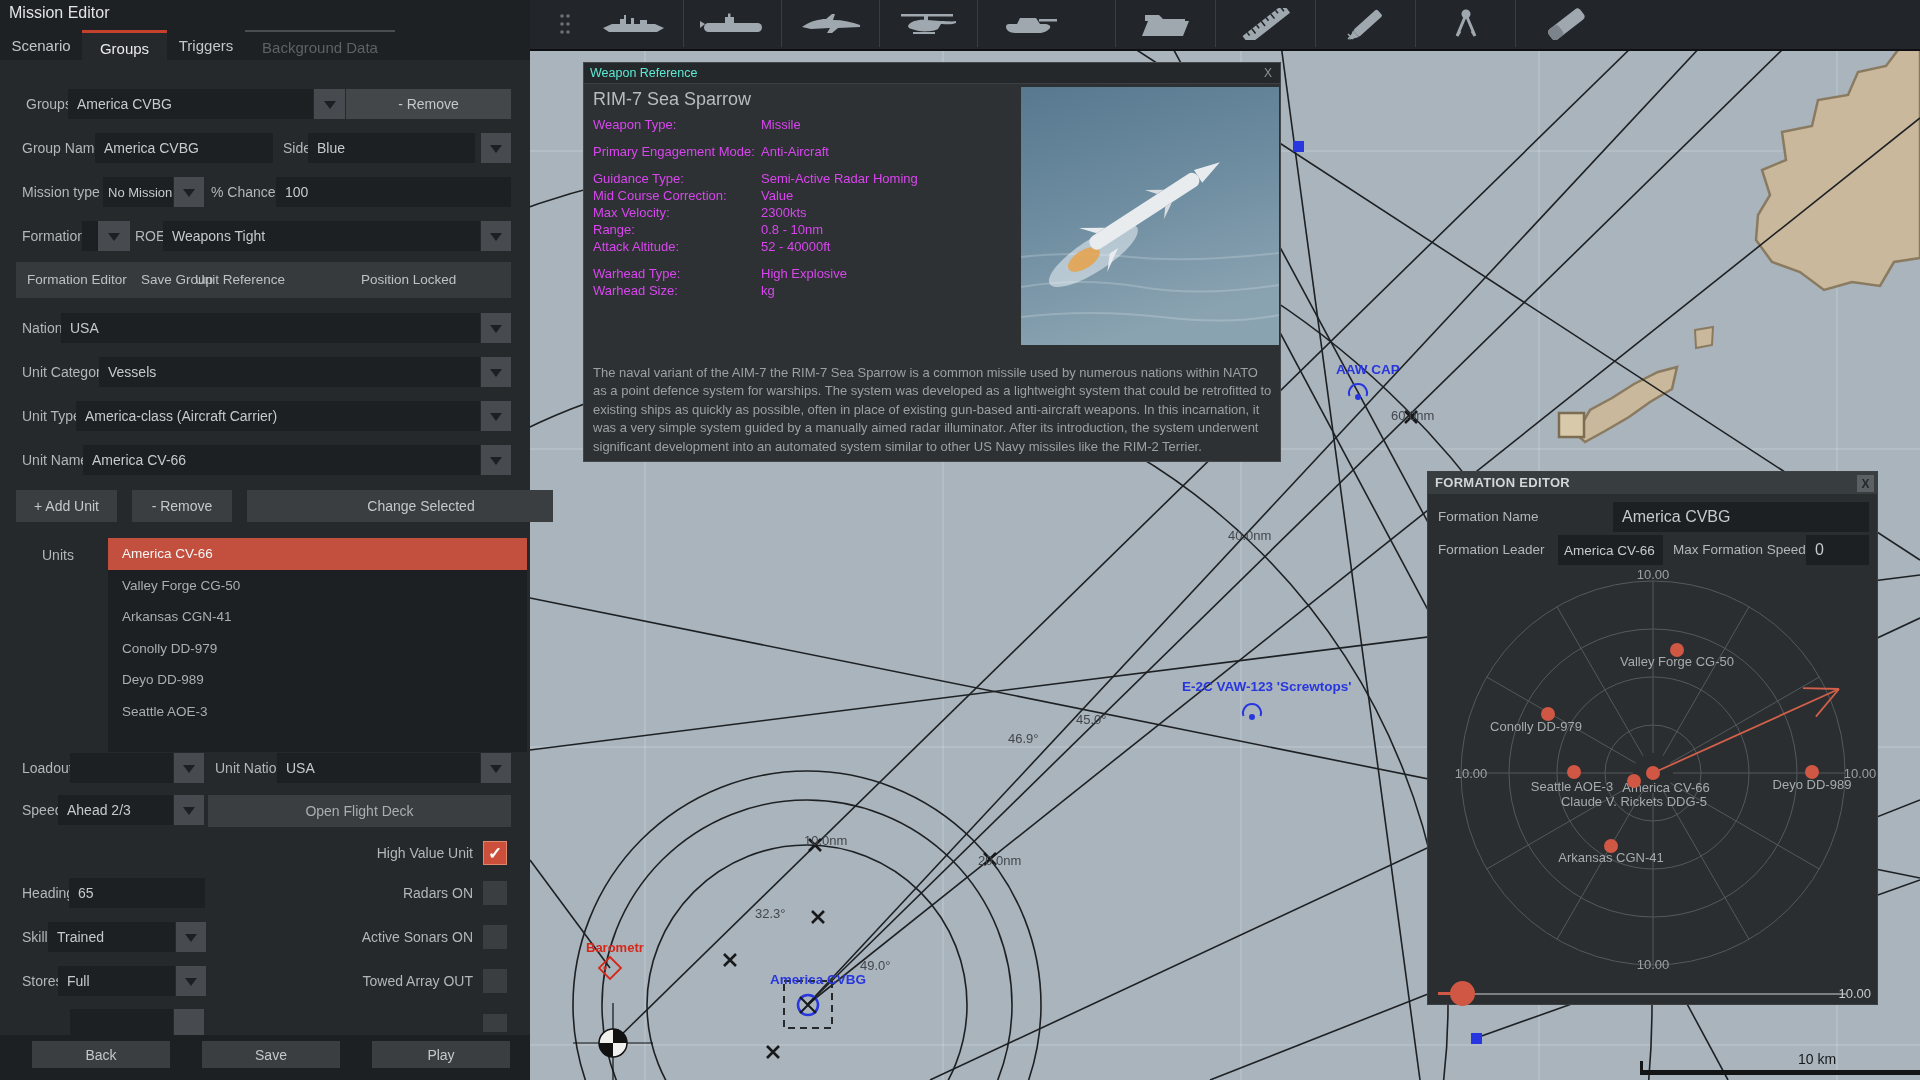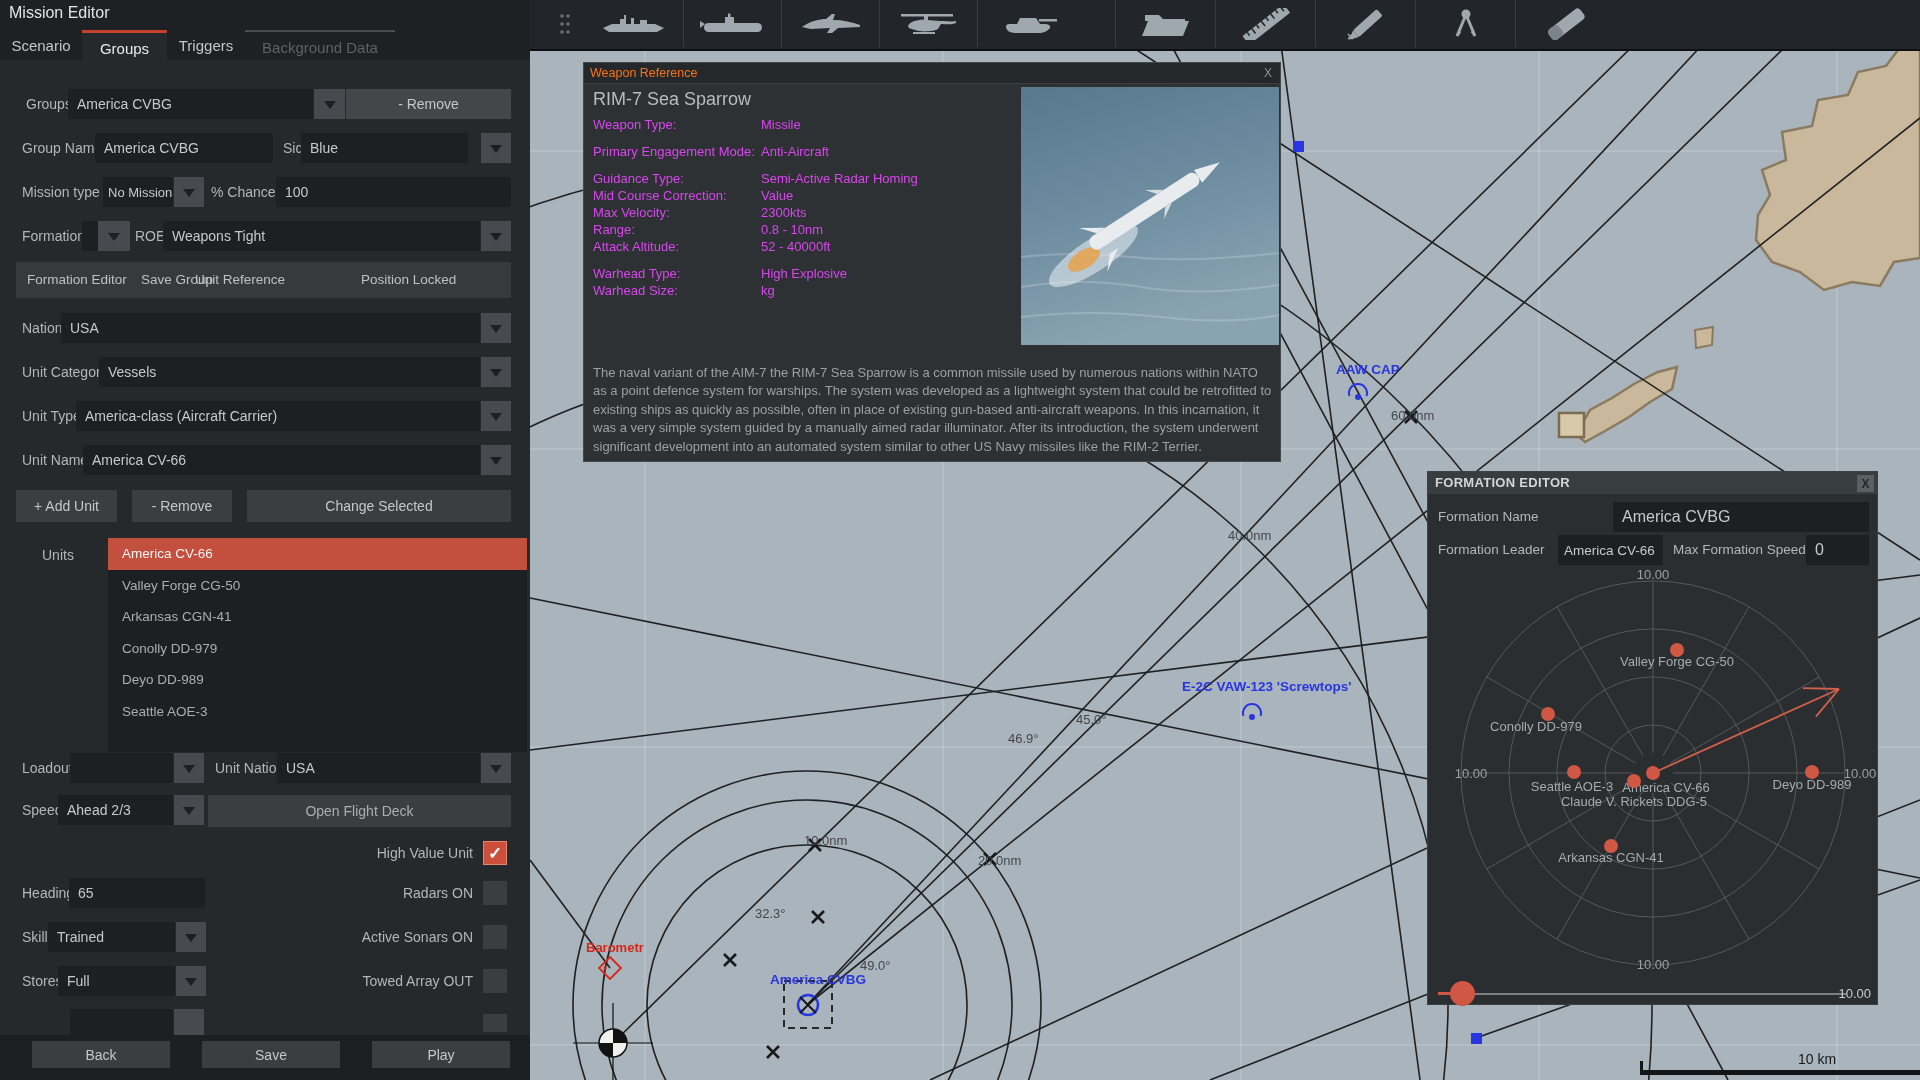--- a/index.html
+++ b/index.html
@@ -44,21 +44,21 @@
   #strip span{position:absolute;top:0;line-height:36px;font-size:13.5px;color:#bdc1c4;white-space:nowrap;}
   #units-list{position:absolute;left:108px;top:538px;width:419px;height:214px;background:#1d2022;overflow:hidden;}
   .unit-item{height:31.5px;line-height:31.5px;padding-left:14px;font-size:13.5px;color:#a9aeb1;}
   .unit-item.sel{background:#c3503f;color:#f5f5f5;}
   #panel-footer{position:absolute;left:0;top:1035px;width:530px;height:45px;background:#1d2022;}
   
   #wref{position:absolute;left:583px;top:62px;width:698px;height:400px;background:#2d3134;
     border:1px solid #45484b;box-sizing:border-box;z-index:10;}
   #wref-titlebar{position:absolute;left:0;top:0;width:100%;height:20px;background:#24282a;
     border-bottom:1px solid #3c4043;}
-  #wref-title{position:absolute;left:6px;top:3px;font-size:12.5px;color:#f97316;}
+  #wref-title{position:absolute;left:6px;top:3px;font-size:12.5px;color:#5eead4;}
   #wref-close{position:absolute;right:8px;top:3px;font-size:12px;color:#8e9498;}
   #wref-name{position:absolute;left:9px;top:26px;font-size:18px;color:#b7bcbf;}
   #wref-specs{position:absolute;left:9px;top:53px;width:420px;}
   .spec-group{margin-bottom:10px;}
   .spec-row{font-size:13px;line-height:17px;color:#d946ef;display:flex;}
   .spec-label{width:168px;flex:none;}
   #wref-photo{position:absolute;left:437px;top:24px;width:258px;height:258px;overflow:hidden;}
   #wref-desc{position:absolute;left:9px;top:301px;width:680px;font-size:13px;line-height:1.42;color:#9aa0a3;}
   
   #fed{position:absolute;left:1427px;top:471px;width:451px;height:534px;background:#2a2e31;
@@ -294,21 +294,21 @@
     <span class="lbl" style="left:26px;top:89px;">Groups</span>
     <div class="f" style="left:68px;top:89px;width:245px;">America CVBG</div>
     <div class="dd" style="left:314px;top:89px;width:31px;">
         <i></i>
       </div>
     <div class="btn" style="left:346px;top:89px;width:165px;background:#43474a;">- Remove</div>
 
     <span class="lbl" style="left:22px;top:133px;">Group Name</span>
     <div class="f" style="left:95px;top:133px;width:178px;">America CVBG</div>
     <span class="lbl" style="left:283px;top:133px;">Side</span>
-    <div class="f" style="left:301px;top:133px;width:167px;text-align:center;">Blue</div>
+    <div class="f" style="left:308px;top:133px;width:167px;text-align:center;">Blue</div>
     <div class="dd" style="left:481px;top:133px;">
         <i></i>
       </div>
 
     <span class="lbl" style="left:22px;top:177px;">Mission type</span>
     <div class="f" style="left:103px;top:177px;width:70px;padding:0 5px;font-size:13px;">No Mission</div>
     <div class="dd" style="left:174px;top:177px;">
         <i></i>
       </div>
     <span class="lbl" style="left:211px;top:177px;">% Chance</span>
@@ -351,21 +351,21 @@
       </div>
 
     <span class="lbl" style="left:22px;top:445px;">Unit Name</span>
     <div class="f" style="left:83px;top:445px;width:397px;">America CV-66</div>
     <div class="dd" style="left:481px;top:445px;">
         <i></i>
       </div>
 
     <div class="btn" style="left:16px;top:490px;width:101px;height:32px;">+ Add Unit</div>
     <div class="btn" style="left:132px;top:490px;width:100px;height:32px;">- Remove</div>
-    <div class="btn" style="left:247px;top:490px;width:264px;height:32px;">Change Selected</div>
+    <div class="btn" style="left:247px;top:490px;width:264px;height:32px;padding-left:42px;">Change Selected</div>
 
     <span class="lbl" style="left:42px;top:540px;">Units</span>
     <div id="units-list">
         <div class="unit-item sel">America CV-66</div>
         <div class="unit-item">Valley Forge CG-50</div>
         <div class="unit-item">Arkansas CGN-41</div>
         <div class="unit-item">Conolly DD-979</div>
         <div class="unit-item">Deyo DD-989</div>
         <div class="unit-item">Seattle AOE-3</div>
       </div>

